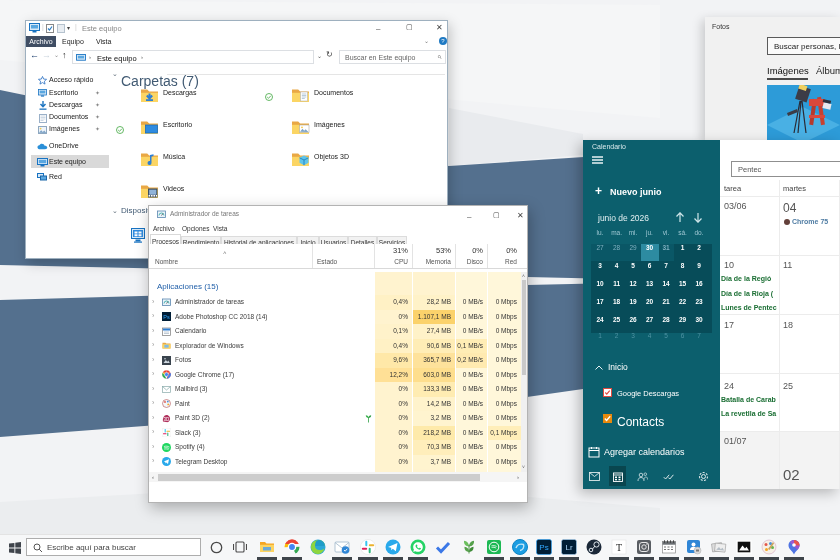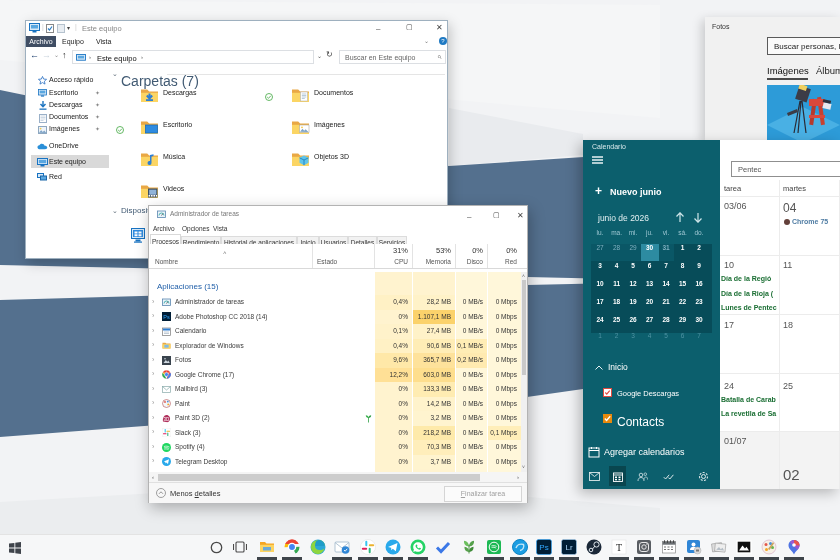--- a/index.html
+++ b/index.html
@@ -408,28 +408,20 @@
       <path d="M3.5 4 C5 4 6.2 3 6.2 1.2 C4.4 1.2 3.5 2.2 3.5 4 Z" fill="#2f9e44"></path>
     </svg>
   <div class="abs" style="left:372px;top:66px;width:6px;height:200px;background:#f0f0f0;"></div>
   <span class="abs" style="left:373px;top:67px;color:#666;font-size:5px;">˄</span>
   <span class="abs" style="left:373px;top:258px;color:#666;font-size:5px;">˅</span>
   <div class="abs" style="left:373px;top:74px;width:4px;height:95px;background:#c9c9c9;"></div>
   <div class="abs" style="left:0;top:266px;width:378px;height:10px;background:#f5f5f5;">
     <span class="abs" style="left:3px;top:1.5px;color:#555;font-size:6px;">‹</span>
     <span class="abs" style="left:368px;top:1.5px;color:#555;font-size:6px;">›</span>
     <div class="abs" style="left:9px;top:1.5px;width:322px;height:7px;background:#cdcdcd;"></div>
-  </div>
-  <div class="abs" style="left:0;top:276px;width:378px;height:20px;background:#f7f7f7;border-top:1px solid #e0e0e0;">
-    <svg class="abs" style="left:7px;top:5px" width="10" height="10" viewBox="0 0 10 10">
-        <circle cx="5" cy="5" r="4.5" fill="none" stroke="#888" stroke-width="0.8"></circle>
-        <path d="M3 5.8 L5 3.8 L7 5.8" stroke="#888" stroke-width="0.9" fill="none"></path>
-      </svg>
-    <span class="abs" style="left:21px;top:6px;color:#333;font-size:7.5px;">Menos <span style="text-decoration:underline;">d</span>etalles</span>
-    <div class="abs" style="left:295px;top:3px;width:76px;height:14px;background:#fbfbfb;border:1px solid #d5d5d5;text-align:center;line-height:14px;color:#a0a0a0;font-size:7px;"><span style="text-decoration:underline;">F</span>inalizar tarea</div>
   </div>
 </div>
 
 <div class="win" id="photos" style="left:705px;top:17px;width:135px;height:123px;background:#f1f1f1;box-shadow:-3px 3px 10px rgba(0,0,0,0.18);">
   <span class="abs" style="left:7px;top:6px;font-size:7px;color:#333;">Fotos</span>
   <div class="abs" style="left:62px;top:20px;width:80px;height:16px;background:#fafafa;border:1px solid #5a5a5a;">
     <span class="abs" style="left:6px;top:4px;font-size:8px;color:#222;">Buscar personas, lu</span>
   </div>
   <span class="abs" style="left:62px;top:48px;font-size:9.5px;color:#111;">Imágenes</span>
   <div class="abs" style="left:62px;top:61px;width:41px;border-top:2px solid #4a4a4a;"></div>
@@ -603,20 +595,27 @@
   </div>
 </div>
 
 <div class="abs" id="taskbar" style="left:0;top:534px;width:840px;height:26px;background:#f6f7f8;border-top:1px solid #e3e3e3;">
   <svg class="abs" style="left:9px;top:7px;position:absolute" width="12" height="12" viewBox="0 0 12 12">
       <polygon points="0,1.6 5.4,0.9 5.4,5.5 0,5.5" fill="#3f444b"></polygon>
       <polygon points="6.3,0.8 12,0 12,5.5 6.3,5.5" fill="#3f444b"></polygon>
       <polygon points="0,6.4 5.4,6.4 5.4,11 0,10.4" fill="#3f444b"></polygon>
       <polygon points="6.3,6.4 12,6.4 12,12 6.3,11.2" fill="#3f444b"></polygon>
     </svg>
+  <div class="abs" style="left:26px;top:3px;width:175px;height:18px;background:#fff;border:1px solid #adadad;box-sizing:border-box;">
+    <svg class="abs" style="left:6px;top:4px" width="10" height="10" viewBox="0 0 10 10">
+        <circle cx="4" cy="4" r="3" fill="none" stroke="#555" stroke-width="1"></circle>
+        <path d="M6.2 6.2 L9 9" stroke="#555" stroke-width="1"></path>
+      </svg>
+    <span class="abs" style="left:20px;top:4px;font-size:8px;color:#444;">Escribe aquí para buscar</span>
+  </div>
   <svg class="abs" style="left:210px;top:6px" width="13" height="13" viewBox="0 0 13 13">
       <circle cx="6.5" cy="6.5" r="5.2" fill="none" stroke="#4a4a4a" stroke-width="1.3"></circle>
     </svg>
   <svg class="abs" style="left:233px;top:6px" width="14" height="12" viewBox="0 0 14 12">
       <rect x="3" y="1" width="8" height="10" rx="1" fill="none" stroke="#4a4a4a" stroke-width="1.1"></rect>
       <path d="M0.5 3 L0.5 9 M13.5 3 L13.5 9" stroke="#4a4a4a" stroke-width="1.1"></path>
     </svg>
   <svg class="abs" style="left:259px;top:4px" width="16" height="16" viewBox="0 0 16 16">
       <path d="M1 3 L6 3 L7.5 4.5 L15 4.5 L15 13 L1 13 Z" fill="#f5a623"></path>
       <path d="M1 5.8 L15 5.8 L15 13 L1 13 Z" fill="#fcd462"></path>

